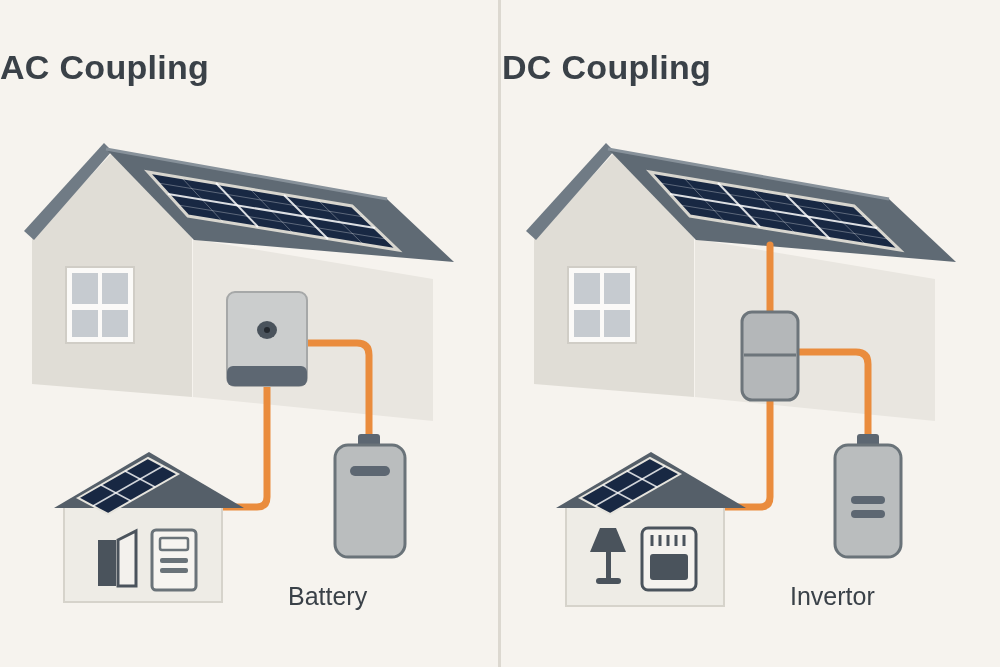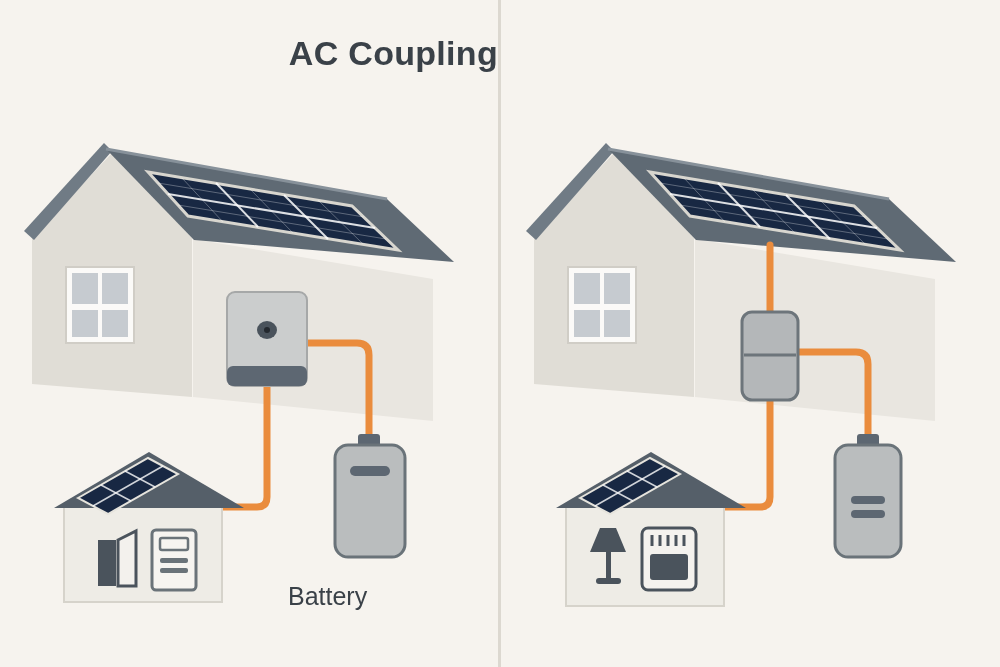--- a/index.html
+++ b/index.html
@@ -3,21 +3,21 @@
 <meta charset="utf-8">
 <style>
   * { margin:0; padding:0; box-sizing:border-box; }
   html,body { width:1000px; height:667px; }
   body { font-family:"Liberation Sans", sans-serif; background:#f6f3ee; }
   .stage { position:relative; width:1000px; height:667px; background:#f6f3ee; overflow:hidden; }
   .divider { position:absolute; left:498px; top:0; width:3px; height:667px; background:#dcd8d0; }
   .panel { position:absolute; top:0; width:498px; height:667px; }
   .panel.left { left:0; }
   .panel.right { left:502px; }
-  .title { position:absolute; top:34px; left:0; width:100%; text-align:right;
+  .title { position:absolute; top:48px; left:0; width:100%; text-align:left;
            font-size:34px; font-weight:700; color:#3a4148; letter-spacing:.3px; }
   .device-label { position:absolute; left:288px; top:582px; width:164px; 
                   font-size:25px; color:#3a4148; }
   svg.diagram { position:absolute; left:0; top:0; width:498px; height:667px; }
 </style>
 </head>
 <body>
 
 <div class="stage">
 
@@ -176,16 +176,18 @@
       </g>
 
       <g>
         <rect x="355" y="434" width="22" height="13" rx="3" fill="#5d6772"></rect>
         <rect x="333" y="445" width="66" height="112" rx="13" fill="#babdbe" stroke="#6a7379" stroke-width="3"></rect>
         <rect x="349" y="496" width="34" height="8" rx="4" fill="#5d6772"></rect>
         <rect x="349" y="510" width="34" height="8" rx="4" fill="#5d6772"></rect>
       </g>
     </svg>
 
+    <h2 class="title">DC Coupling</h2>
+    <div class="device-label">Invertor</div>
   </section>
 
   <div class="divider"></div>
 </div>
 
 </body></html>

